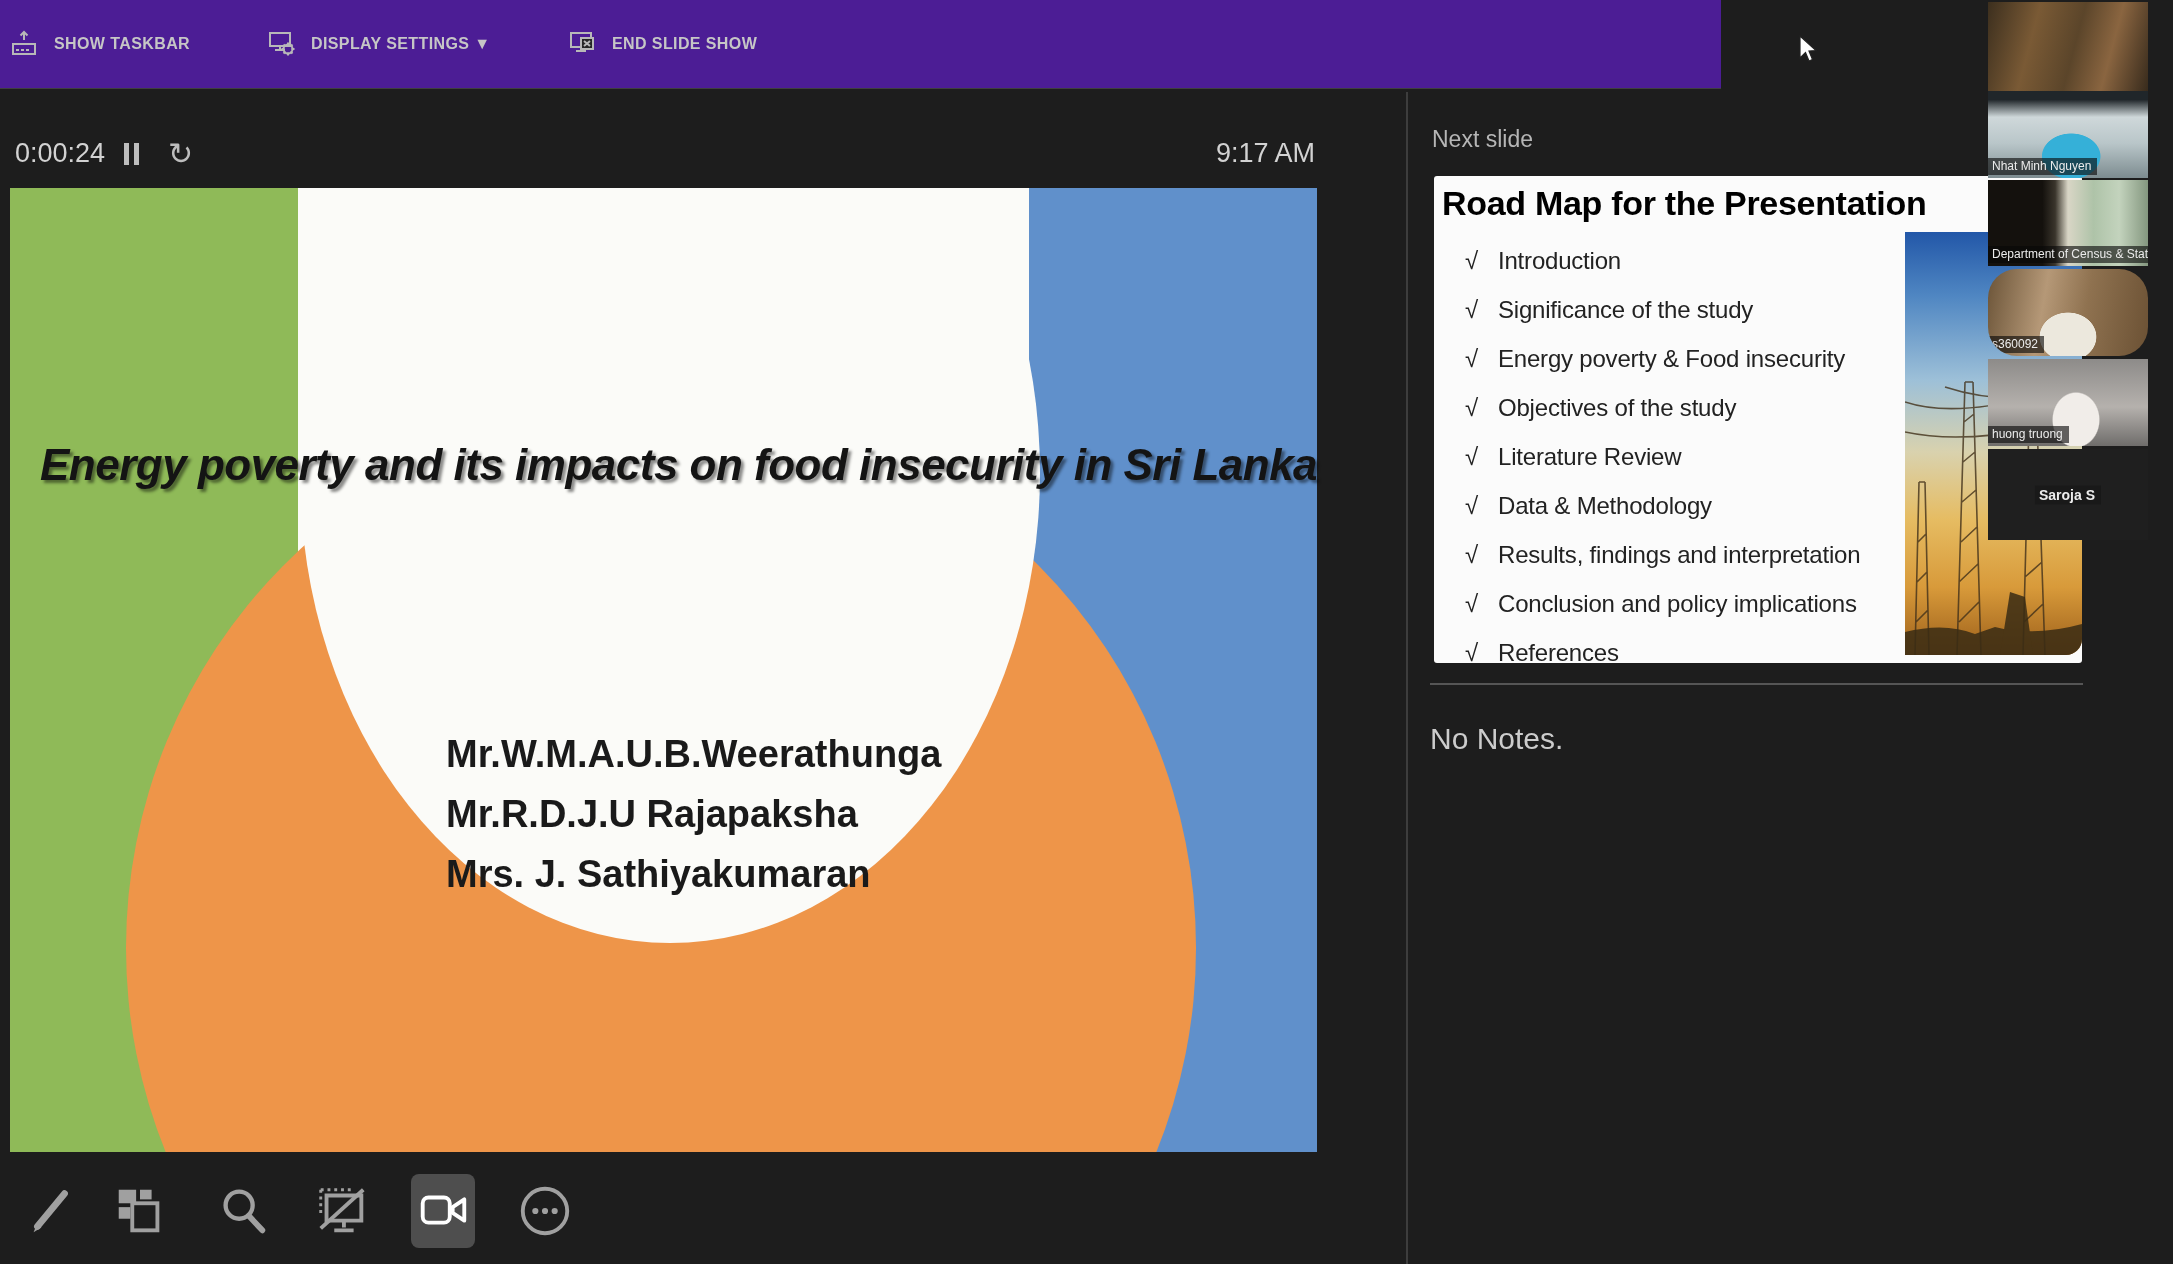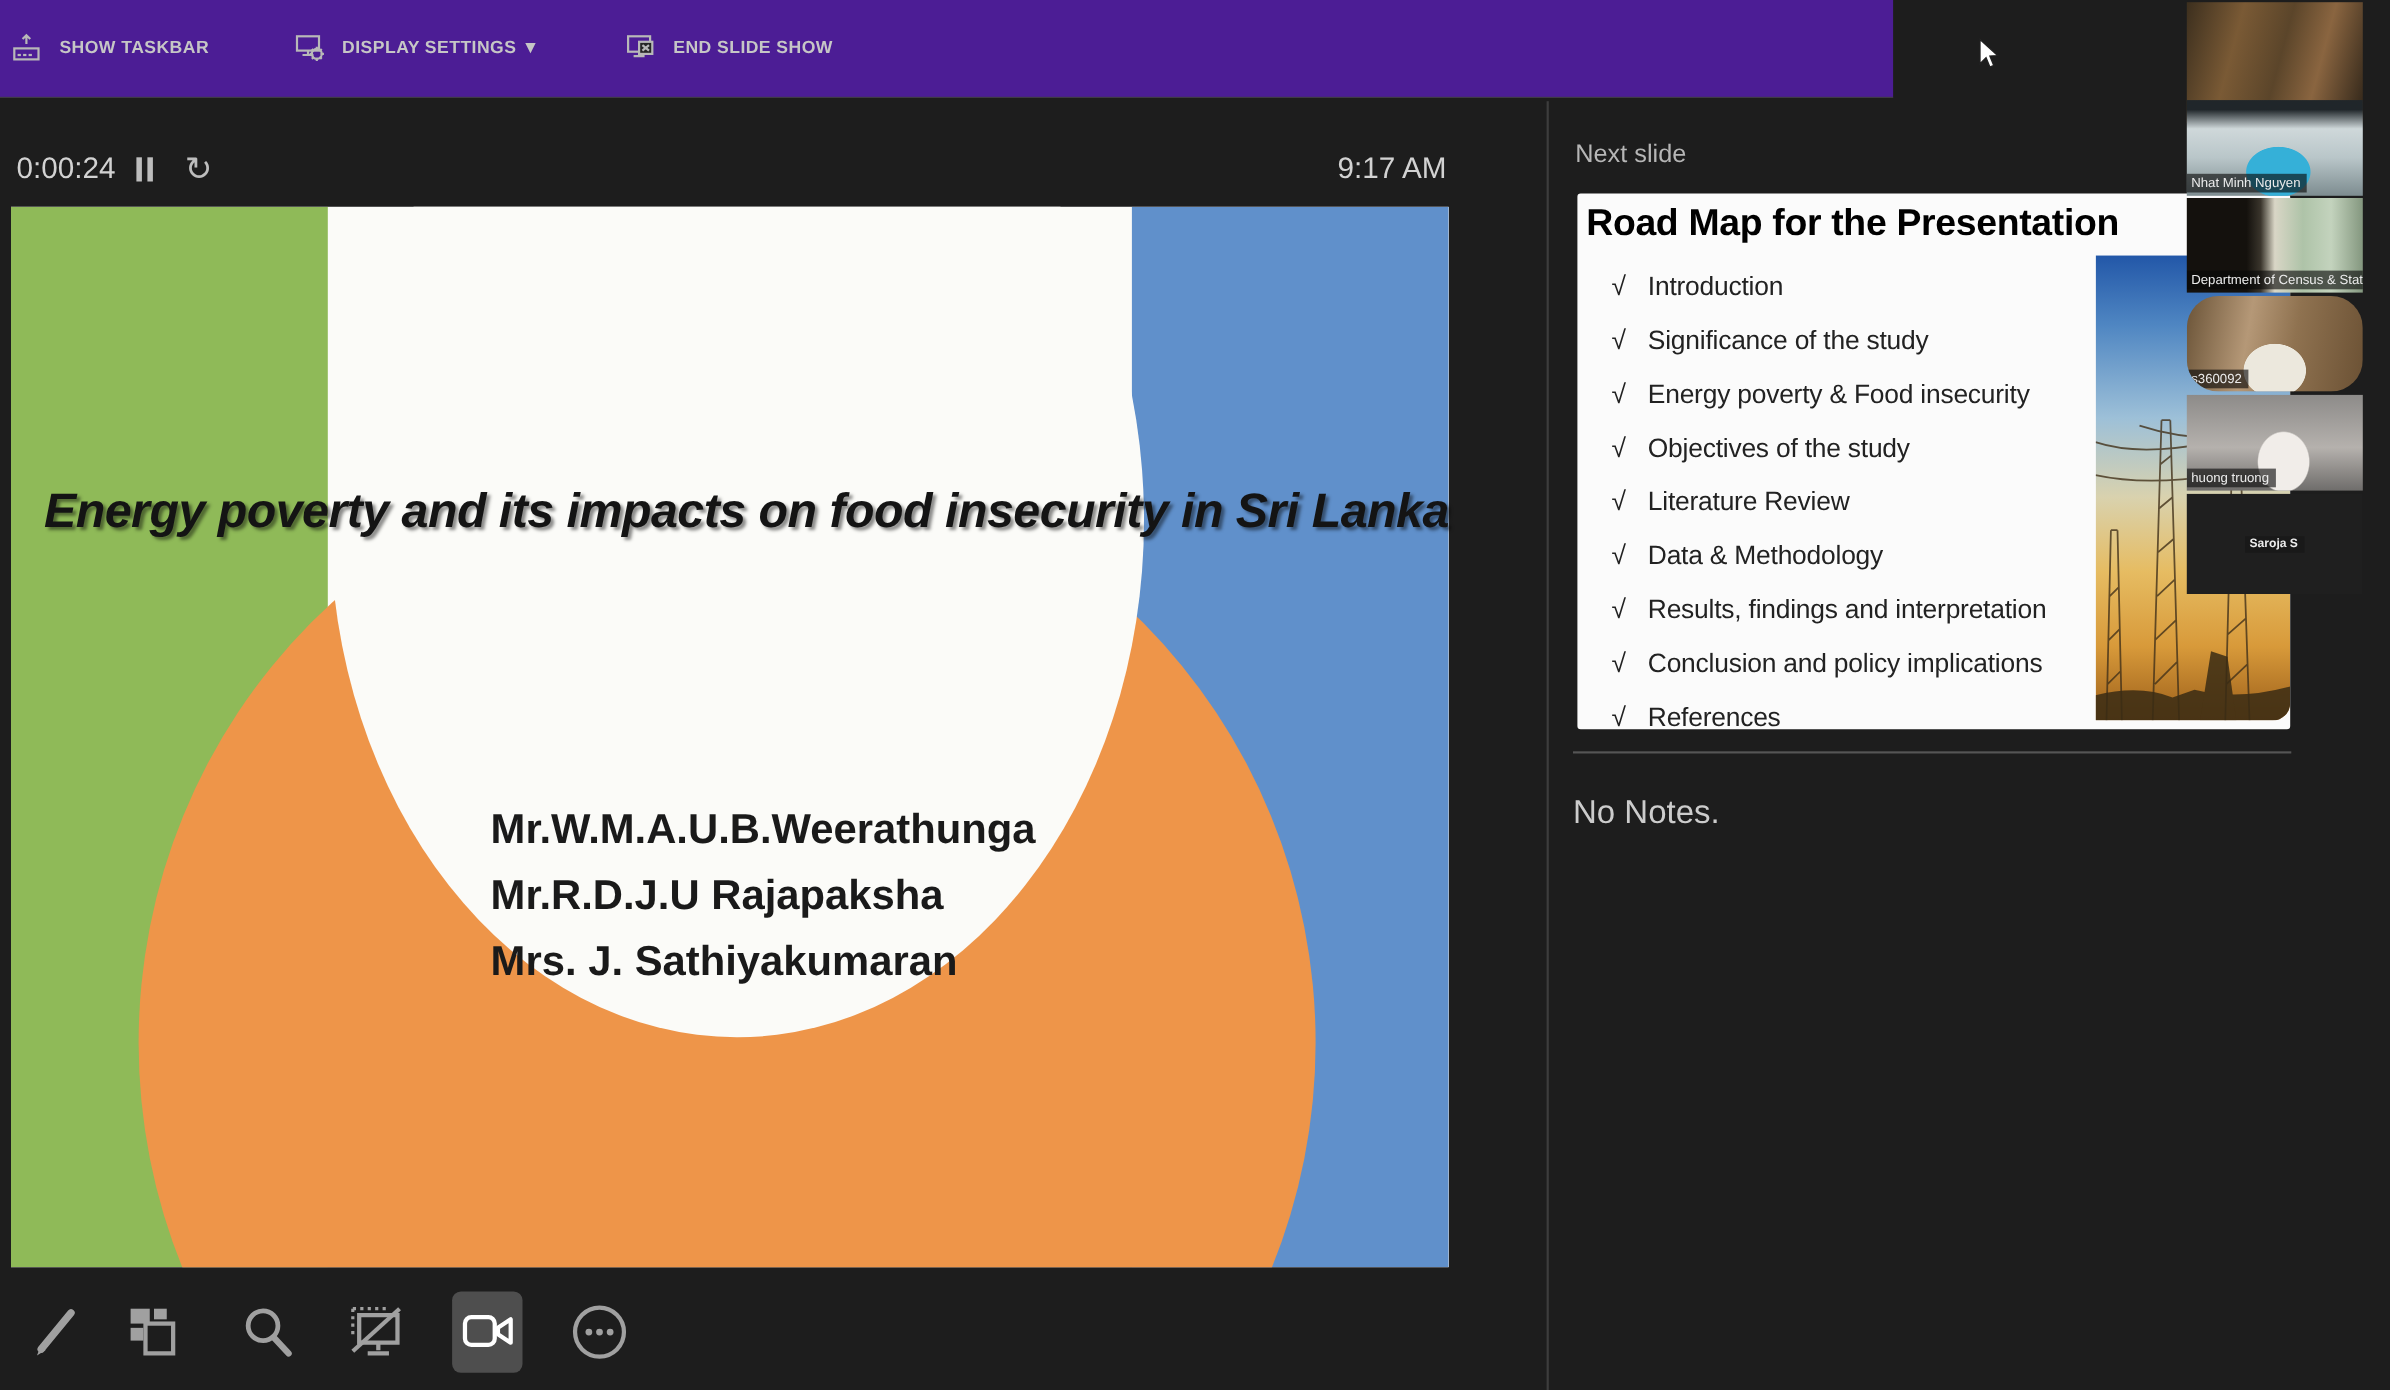--- a/index.html
+++ b/index.html
@@ -36,21 +36,21 @@
   .pv-text{font-size:24px;white-space:nowrap;letter-spacing:-.2px;}
   #pv-photo{position:absolute;left:471px;top:56px;width:177px;height:423px;border-bottom-right-radius:16px;overflow:hidden;}
   #notes-divider{left:1430px;top:683px;width:653px;height:2px;background:#555;}
   #notes{left:1430px;top:722px;font-size:30px;color:#cccccc;}
 
   
   .vtile{position:absolute;left:1988px;width:160px;overflow:hidden;background:#111;}
   .vlabel{position:absolute;left:0;bottom:3px;max-width:154px;padding:1px 6px 2px 4px;
           font-size:12px;color:#ececec;background:rgba(8,8,8,.62);white-space:nowrap;overflow:hidden;}
   .vlabel.center{left:50%;bottom:auto;top:50%;transform:translate(-50%,-50%);
-          font-weight:bold;font-size:11px;background:rgba(20,20,20,.5);}
+          font-weight:bold;font-size:14px;background:rgba(20,20,20,.5);}
   .vbg0{background:linear-gradient(105deg,#3c2f1e,#7a5a35 28%,#5b452a 52%,#8a6540 72%,#2e2418);}
   .vbg1{background:radial-gradient(90px 70px at 52% 75%,#35b0d8 0 32%,rgba(0,0,0,0) 33%),
         linear-gradient(180deg,#20262a 0 10%,#cfd8da 30%,#b9c6c9 60%,#7d8c90);text-align:center;}
   .vbg2{background:linear-gradient(90deg,#14110d 0 34%,#3a352c 42%,#d9d6c6 50%,#aec3a8 66%,#c3d3bd 82%,#84977f);}
   .vbg3{background:radial-gradient(70px 60px at 50% 78%,#ece8dd 0 40%,rgba(0,0,0,0) 41%),
         linear-gradient(100deg,#6b5438,#b59877 35%,#8f7250 60%,#6b5134);}
   .vbg4{background:radial-gradient(60px 70px at 55% 70%,#f1ede9 0 38%,rgba(0,0,0,0) 40%),
         linear-gradient(180deg,#8d8b89,#b5b1ad 55%,#6f6d6b);}
   .vbg5{background:#1f1f1f;}
 

